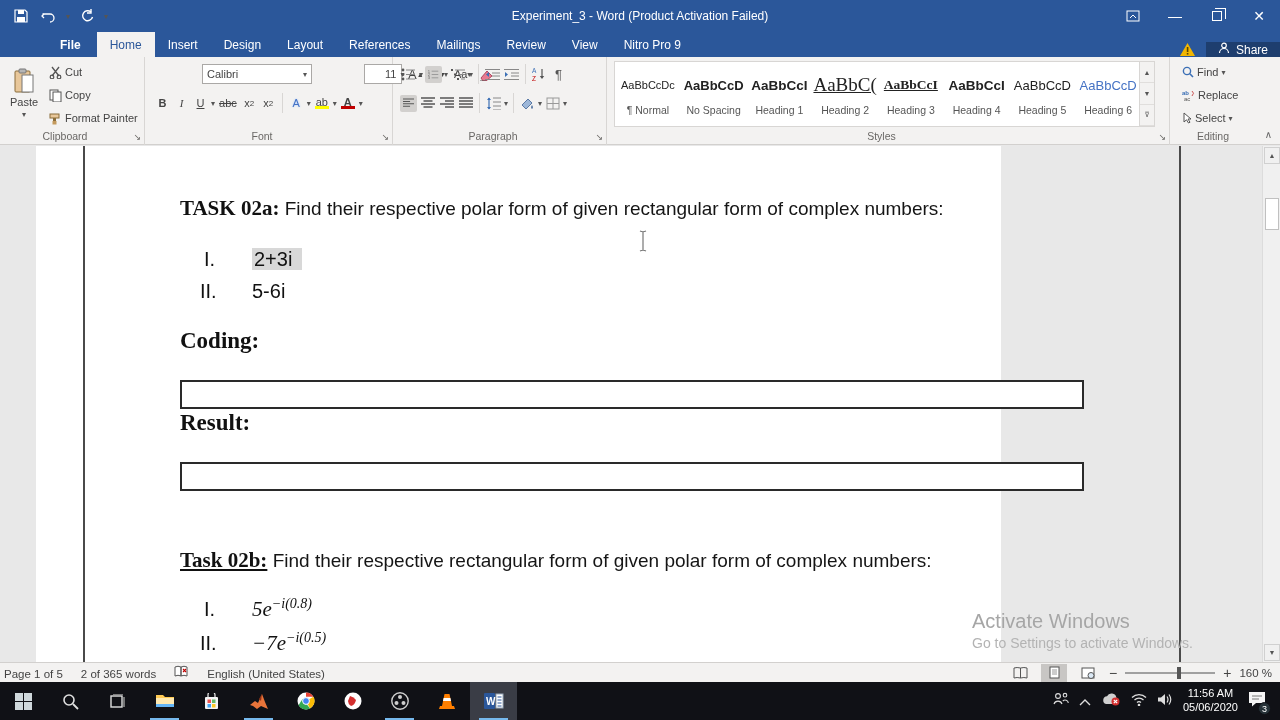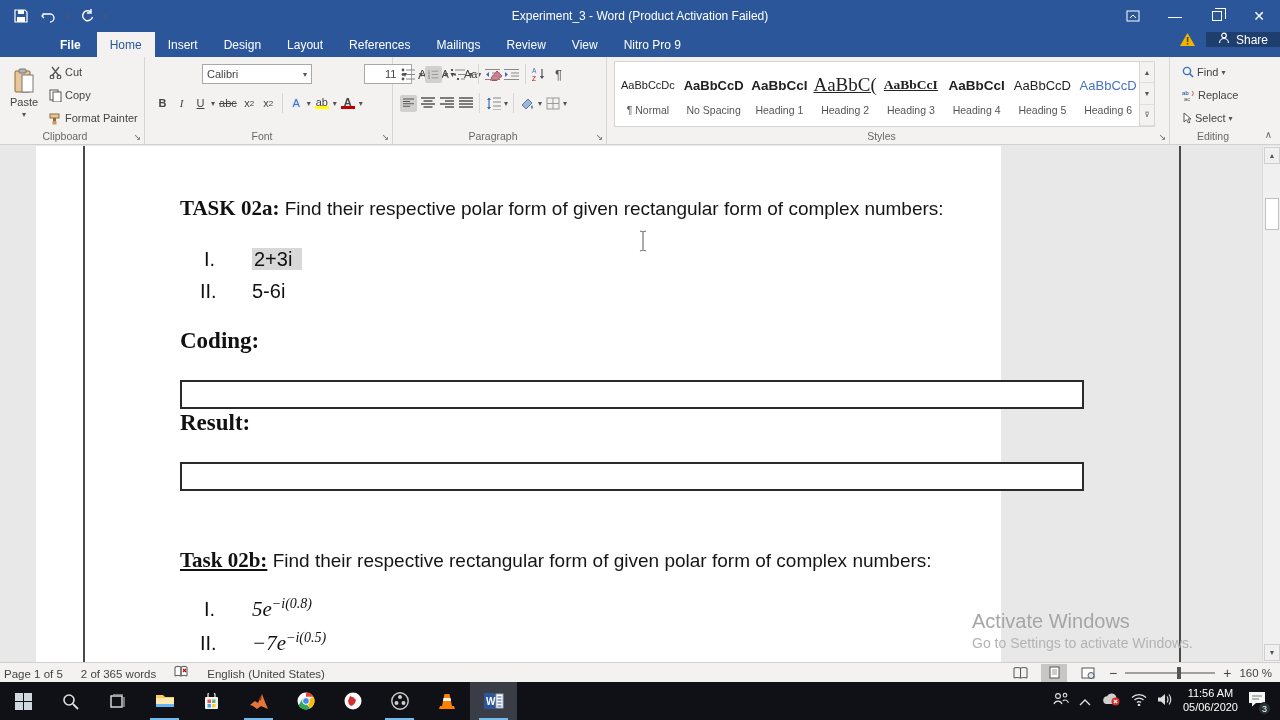--- a/index.html
+++ b/index.html
@@ -17,21 +17,21 @@
   .caption-btns .cbtn { width:42px; height:32px; display:flex; align-items:center; justify-content:center; color:#fff; font-size:14px; }
   .restore-glyph { position:relative; width:10px; height:10px; border:1px solid #fff; background:transparent; }
   .restore-glyph::before { content:""; position:absolute; left:2px; top:-4px; width:10px; height:10px; border:1px solid #fff; border-bottom:none; border-left:none; }
 
   
   .tabrow { position:absolute; left:0; top:32px; width:1280px; height:25px; background:#2b579a; display:flex; align-items:stretch; color:#fff; font-size:12px;padding-left:44px; }
   .tab { padding:0 13px; display:flex; align-items:center; cursor:default; }
   .tab.file { background:#2b579a; font-weight:bold; padding:0 16px; }
   .tab.active { background:#f3f2f1; color:#2b579a; }
   .tellme { display:flex; align-items:center; gap:6px; margin-left:14px; color:#cfe0f5; }
-  .tab-right { margin-left:auto; display:flex; align-items:flex-start; }
+  .tab-right { margin-left:auto; display:flex; align-items:flex-end; }
   .warn-tri { display:flex; align-items:center; margin-right:10px; }
   .share-btn { background:#1e3e6e; display:flex; align-items:center; gap:6px; padding:0 12px; color:#fff; }
 
   
   .ribbon { position:absolute; left:0; top:57px; width:1280px; height:88px; background:#f3f2f1; border-bottom:1px solid #d2d0ce; font-size:11px; color:#444; }
   .group { position:absolute; top:0; height:88px; border-right:1px solid #d8d6d4; }
   .group-label { position:absolute; bottom:3px; left:0; right:14px; text-align:center; color:#6a6866; font-size:10.5px; }
   .launcher { position:absolute; right:3px; bottom:3px; font-size:9px; color:#6a6866; }
   .rbtn { display:inline-flex; align-items:center; gap:3px; padding:2px 3px; border-radius:2px; }
   .rbtn.toggled { background:#d2d0ce; }
@@ -234,21 +234,21 @@
       <div class="group-label">Clipboard</div>
       <div class="launcher">↘</div>
     </div>
 
     <div class="group g-font">
       <div class="font-row1">
         <div class="combo" style="width:110px;">
           <span>Calibri</span>
             <span class="arrow">▾</span>
         </div>
-        <div class="combo" style="width:48px;padding-left:20px;">
+        <div class="combo" style="width:38px;padding-left:20px;">
           <span>11</span>
             <span class="arrow">▾</span>
         </div>
         <span class="fmt" style="font-size:13px;">
             <span>A</span>
             <span style="font-size:7px;vertical-align:super;">▲</span>
           </span>
         <span class="fmt" style="font-size:11px;">
             <span>A</span>
             <span style="font-size:7px;vertical-align:super;">▼</span>

